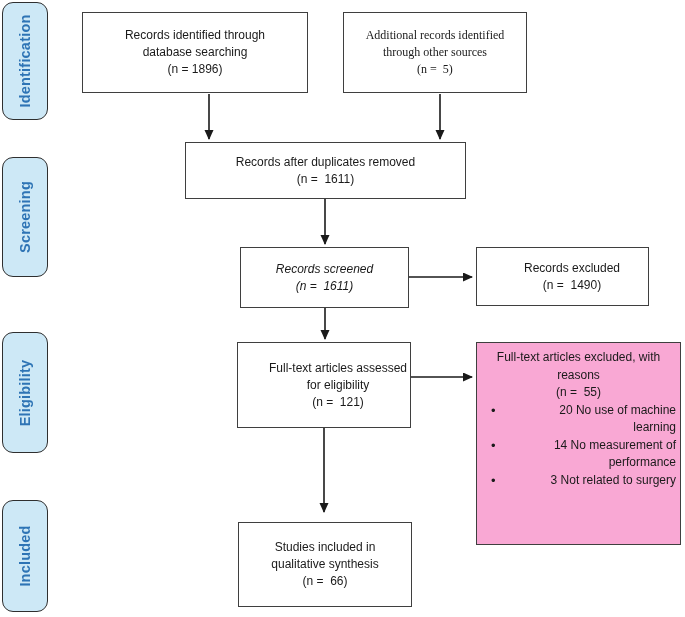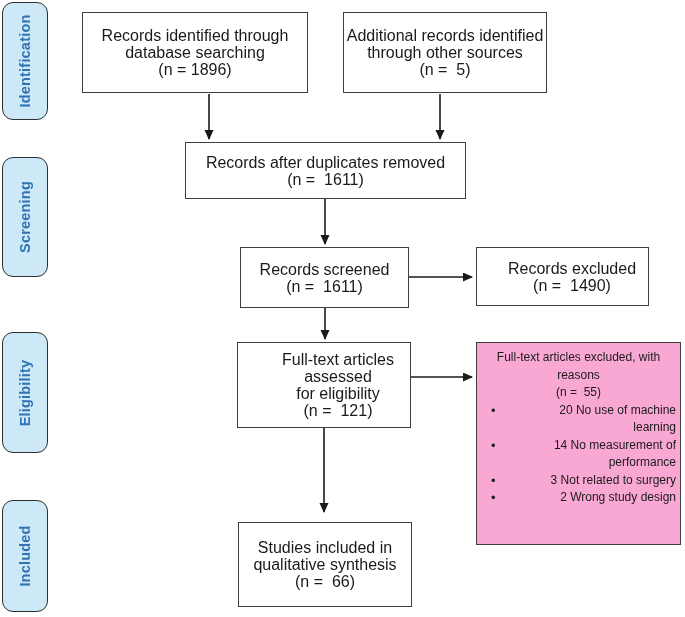--- a/index.html
+++ b/index.html
@@ -41,28 +41,28 @@
   
   .fbox {
     position: absolute;
     background: #ffffff;
     border: 1.5px solid #3f3f3f;
     box-sizing: border-box;
     display: flex;
     align-items: center;
     justify-content: center;
     text-align: center;
-    font-size: 16px;
+    font-size: 12px;
     line-height: 17px;
     white-space: pre-wrap;
   }
   #box-identified        { left: 82px;  top: 12px;  width: 226px; height: 81px; }
-  #box-additional        { left: 343px; top: 12px;  width: 204px; height: 81px; }
+  #box-additional        { left: 343px; top: 12px;  width: 184px; height: 81px; font-family: Liberation Serif, serif; }
   #box-duplicates        { left: 185px; top: 142px; width: 281px; height: 57px; align-items: center; }
-  #box-screened          { left: 240px; top: 247px; width: 169px; height: 61px; }
+  #box-screened          { left: 240px; top: 247px; width: 169px; height: 61px; font-style: italic; }
   #box-records-excluded  { left: 476px; top: 247px; width: 173px; height: 59px; padding-left: 19px; }
   #box-fulltext          { left: 237px; top: 342px; width: 174px; height: 86px; padding-left: 28px; }
   #box-included          { left: 238px; top: 522px; width: 174px; height: 85px; }
 
   
   #box-fulltext-excluded {
     position: absolute;
     left: 476px; top: 342px; width: 205px; height: 203px;
     background: #f9a8d4;
     border: 1.5px solid #3f3f3f;
@@ -170,21 +170,20 @@
   </div>
 
   <div id="box-fulltext-excluded">
     <div class="ft-title">Full-text articles excluded, with
 reasons
 (n =  55)</div>
     <ul>
       <li>20 No use of machine learning</li>
       <li>14 No measurement of performance</li>
       <li>3 Not related to surgery</li>
-      <li>2 Wrong study design</li>
     </ul>
   </div>
 
   <div class="fbox" id="box-included">
     <span>Studies included in
 qualitative synthesis
 (n =  66)</span>
   </div>
 
 </div>

